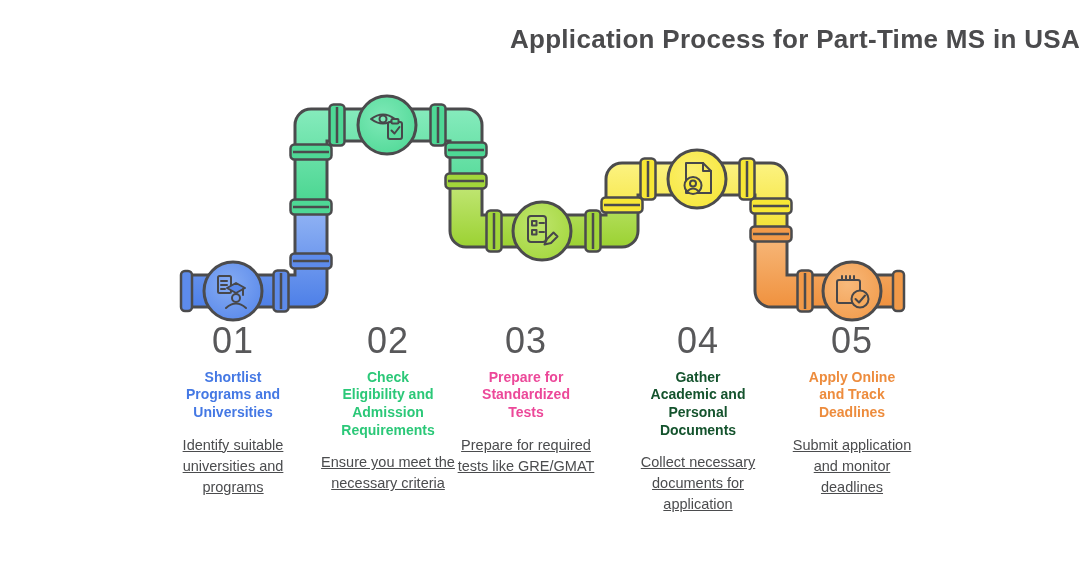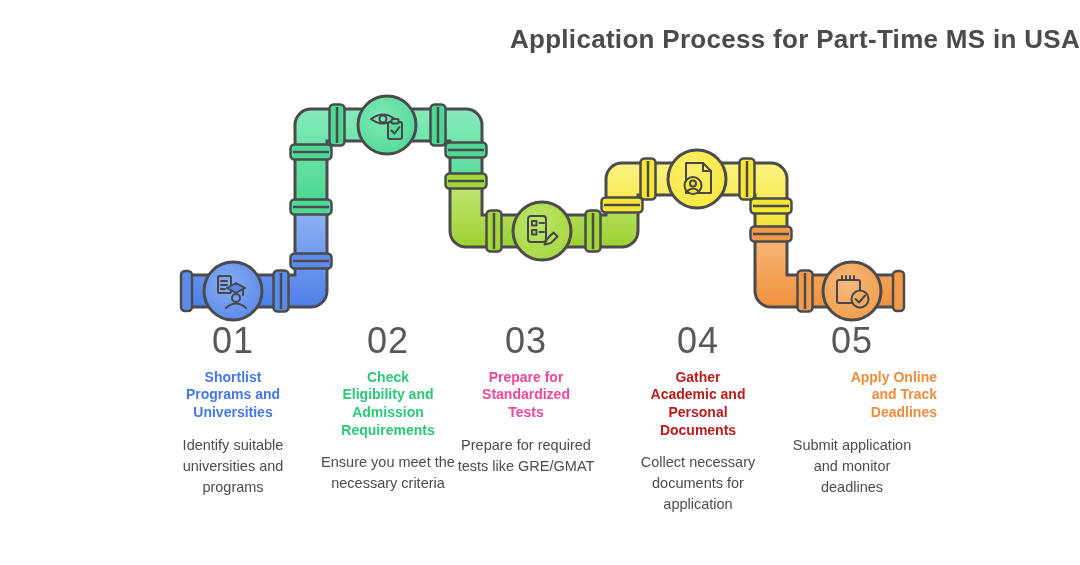--- a/index.html
+++ b/index.html
@@ -15,21 +15,21 @@
   .step-col { position:absolute; top:322px; width:170px; text-align:center; }
   .step-number {
     font-size:36px; font-weight:300; color:#58585a; line-height:1.05;
     letter-spacing:1px; margin-bottom:9px;
   }
   .step-title {
     font-size:14px; font-weight:bold; line-height:1.26;
     white-space:pre-line; margin-bottom:13px;
   }
   .step-desc {
-    font-size:14.5px; color:#4b4c4e; line-height:1.45; white-space:pre-line;
+    font-size:14.5px; color:#4b4c4e; line-height:1.45; white-space:pre-line;text-decoration:underline;
   }
 </style>
 </head>
 <body>
 
 <div class="canvas">
 
   <div class="page-title">Application Process for Part-Time MS in USA</div>
 
   <svg class="pipes" width="1080" height="565" viewBox="0 0 1080 565">
@@ -228,31 +228,31 @@
   <div class="step-col" style="left:441px">
     <div class="step-number">03</div>
     <div class="step-title" style="color: #ec4899;">Prepare for
 Standardized
 Tests</div>
     <div class="step-desc">Prepare for required
 tests like GRE/GMAT</div>
   </div>
   <div class="step-col" style="left:613px">
     <div class="step-number">04</div>
-    <div class="step-title" style="color: #b91c1c;">Gather
+    <div class="step-title" style="color: #14532d;">Gather
 Academic and
 Personal
 Documents</div>
     <div class="step-desc">Collect necessary
 documents for
 application</div>
   </div>
   <div class="step-col" style="left:767px">
     <div class="step-number">05</div>
-    <div class="step-title" style="color: rgb(237, 140, 61); text-align: right;">Apply Online
+    <div class="step-title" style="color: rgb(237, 140, 61);">Apply Online
 and Track
 Deadlines</div>
     <div class="step-desc">Submit application
 and monitor
 deadlines</div>
   </div>
 
 </div>
 
 </body></html>

